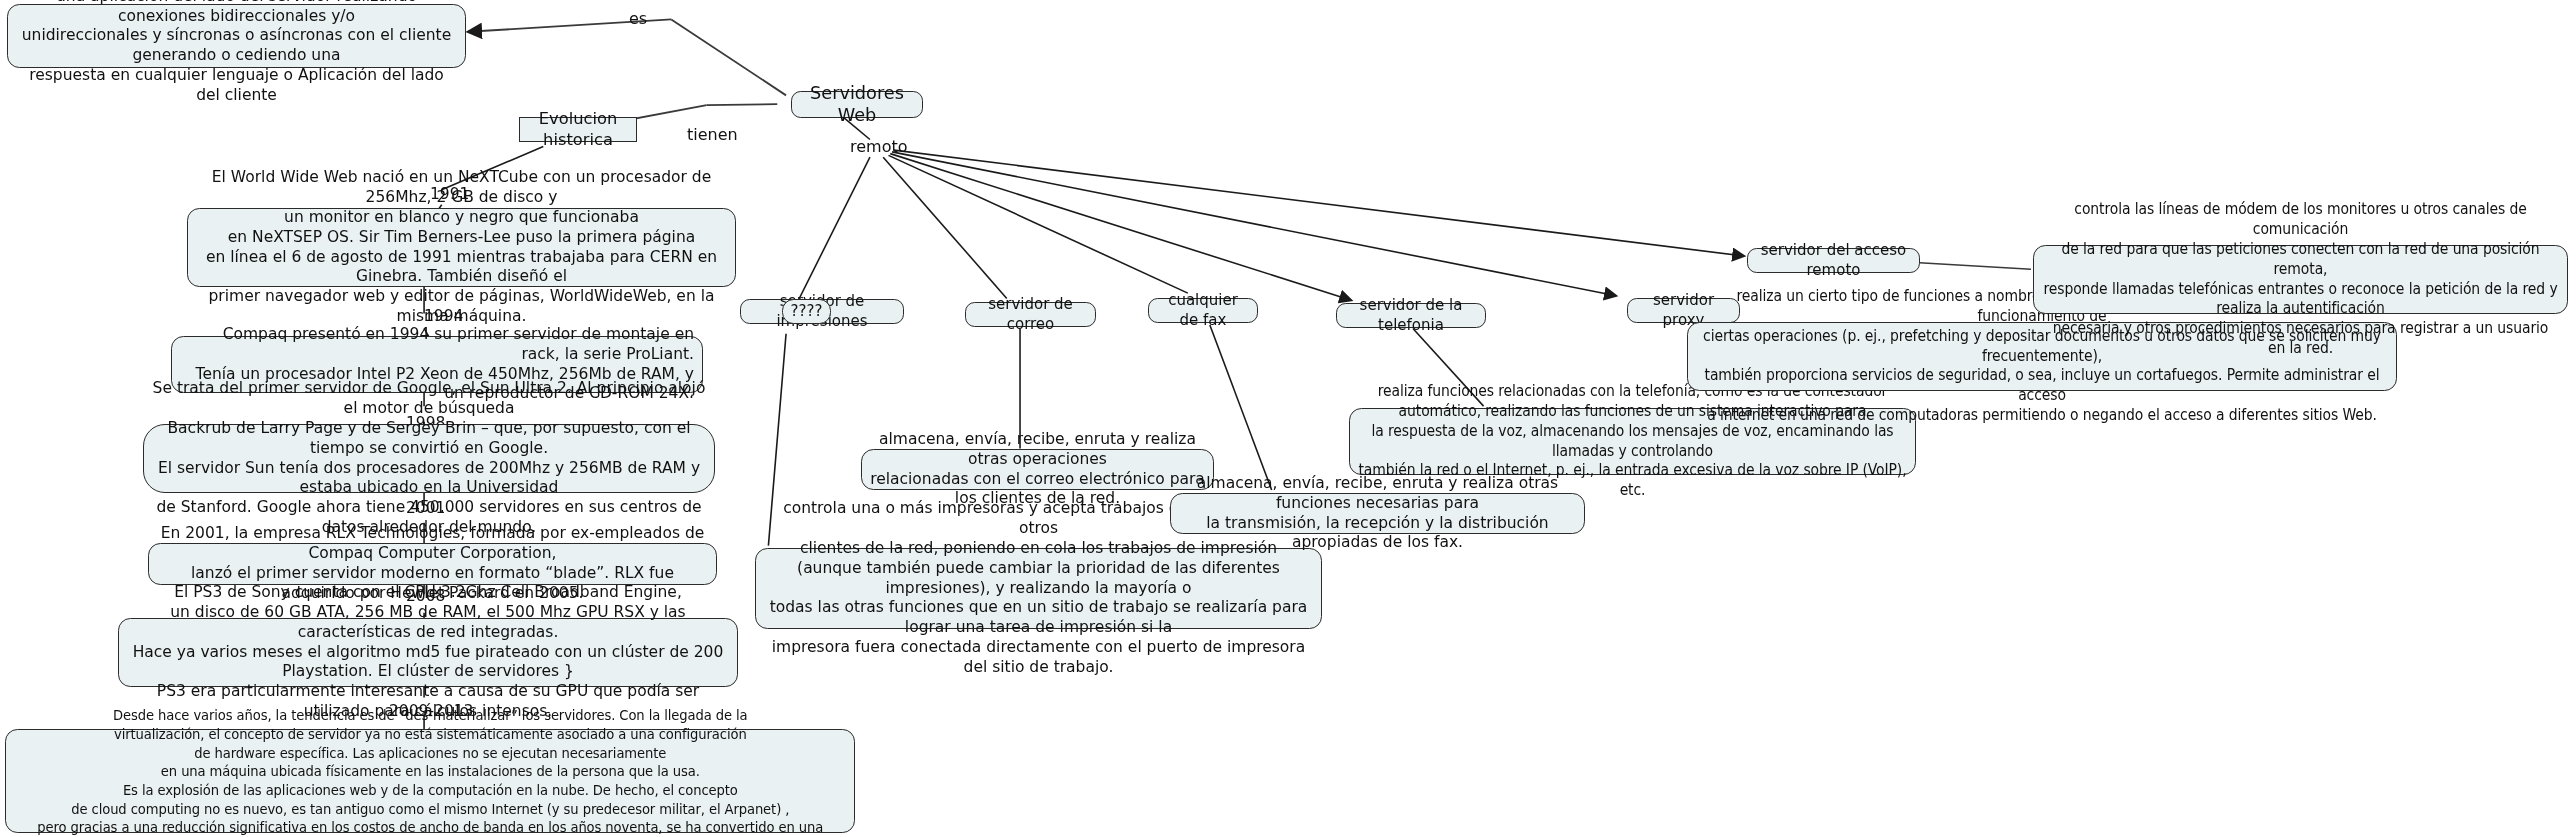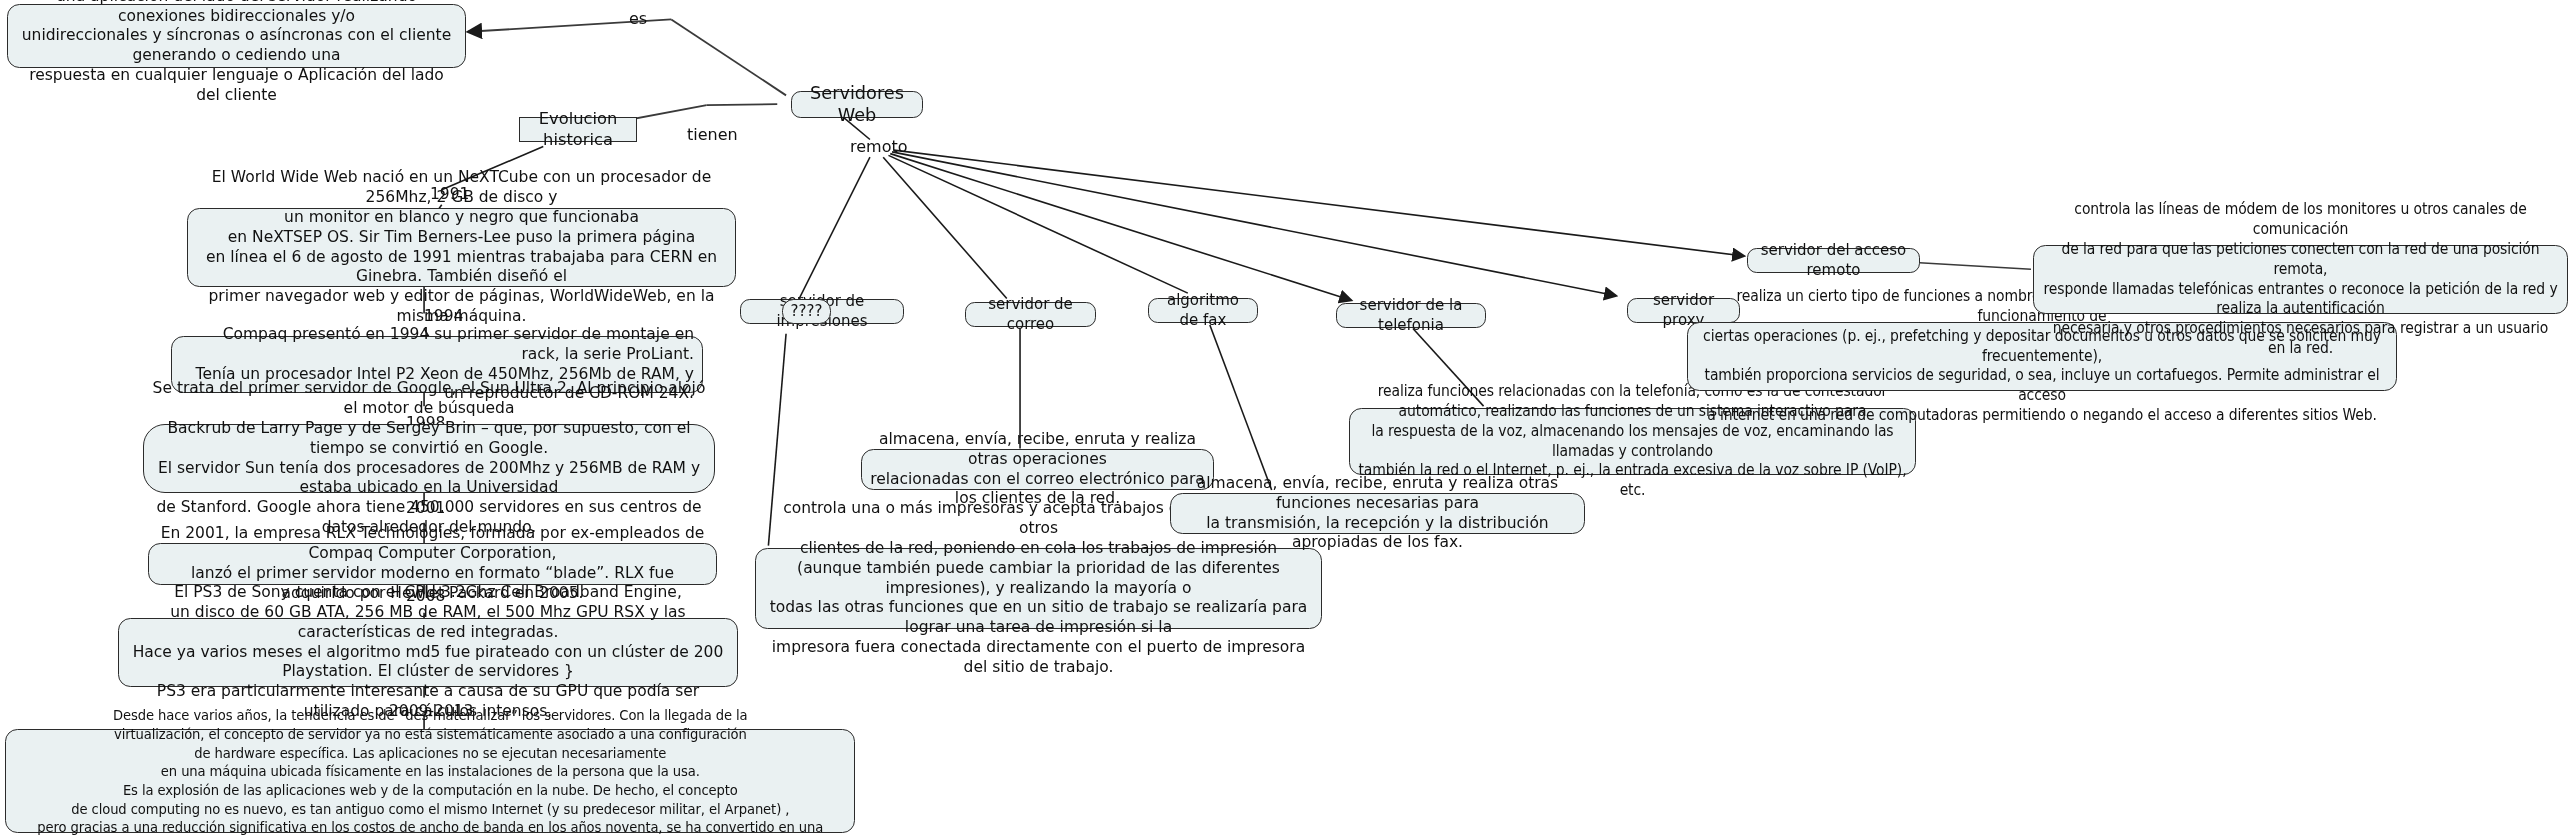--- a/index.html
+++ b/index.html
@@ -203,21 +203,21 @@
 
   <div class="node tiny" style="left:782px; top:299px; width:49px; height:25px;">
     <span>????</span>
   </div>
 
   <div class="node type" style="left:965px; top:302px; width:131px; height:25px;">
     <span>servidor de correo</span>
   </div>
 
   <div class="node type" style="left:1148px; top:298px; width:110px; height:25px;">
-    <span>algoritmo de fax</span>
+    <span>cualquier de fax</span>
   </div>
 
   <div class="node type" style="left:1336px; top:303px; width:150px; height:25px;">
     <span>servidor de la telefonia</span>
   </div>
 
   <div class="node type" style="left:1627px; top:298px; width:113px; height:25px;">
     <span>servidor proxy</span>
   </div>
 

